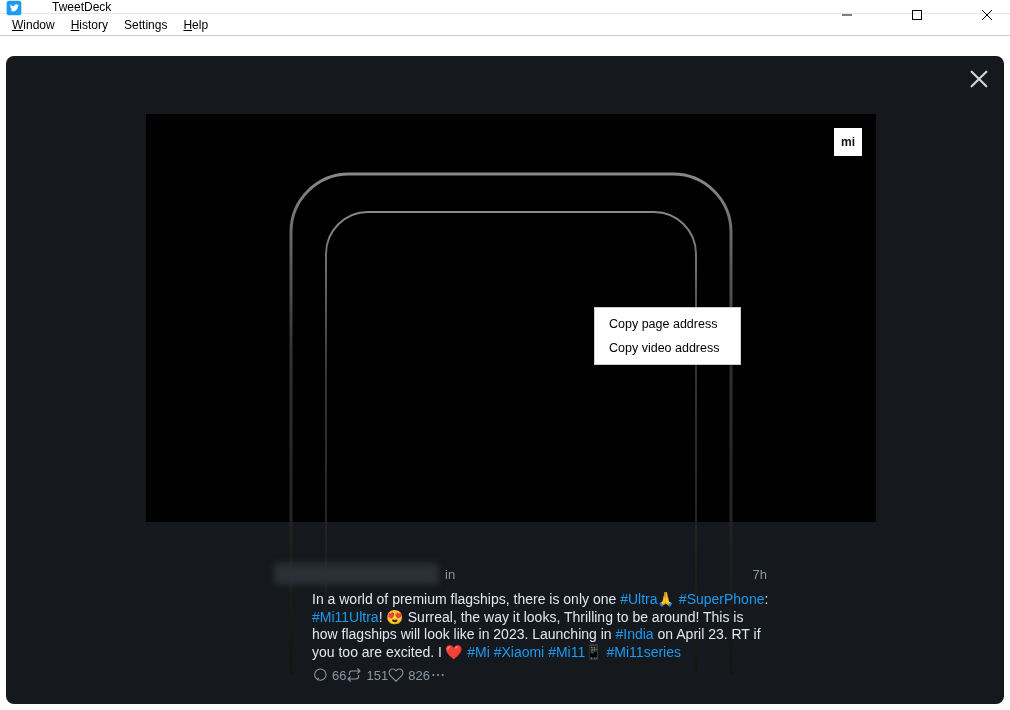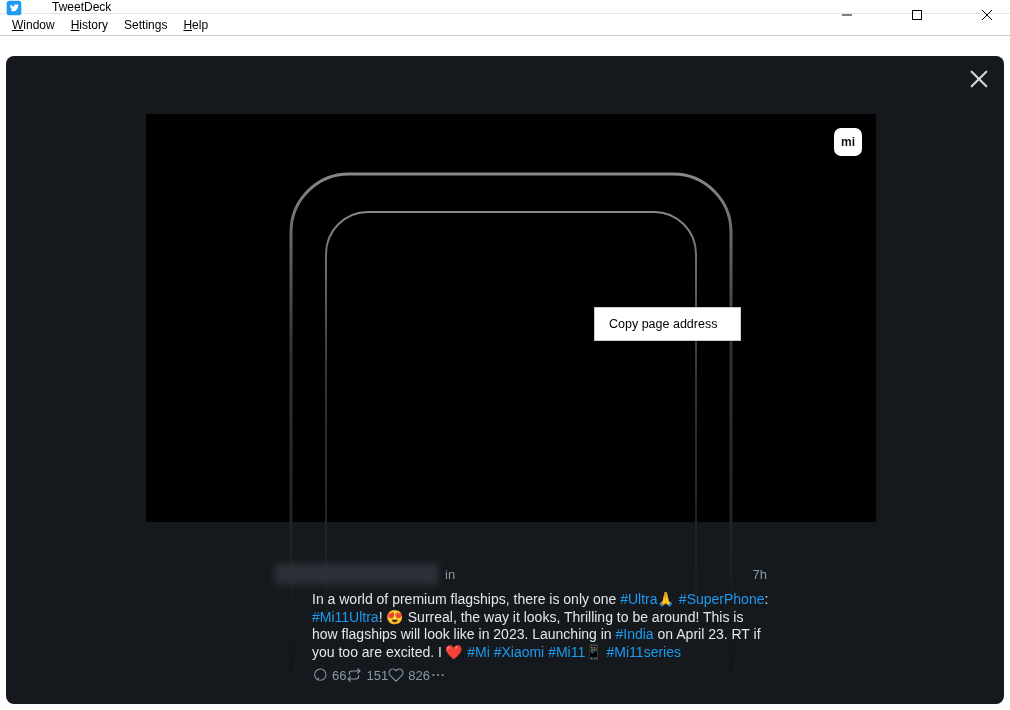--- a/index.html
+++ b/index.html
@@ -20,21 +20,21 @@
   .menu-item { font-size: 12px; padding: 2px 8px; color: #000; cursor: default; }
   .menu-item .ul { text-decoration: underline; }
 
   
   .viewer { position: absolute; left: 6px; right: 6px; top: 56px; bottom: 6px; background: #15181c; border-radius: 8px; overflow: hidden; }
   .close-x { position: absolute; top: 12px; right: 14px; color: #ccd6dd; cursor: pointer; }
   .close-x svg { width: 22px; height: 22px; }
 
   
   .media { position: absolute; left: 140px; top: 58px; width: 730px; height: 408px; background: #000; }
-  .mi-logo { position: absolute; top: 14px; right: 14px; width: 28px; height: 28px; background: #fff; border-radius: 7px; display:flex; align-items:center; justify-content:center; font-size:12px; font-weight:700; color:#111; font-family: sans-serif; }
+  .mi-logo { position: absolute; top: 14px; right: 14px; width: 28px; height: 28px; background: #fff; border-radius: 0; display:flex; align-items:center; justify-content:center; font-size:12px; font-weight:700; color:#111; font-family: sans-serif; }
   .phone-outline { position:absolute; left:50%; top:40px; transform:translateX(-50%); width: 480px; height: 520px; }
   .phone-outline svg { width: 100%; height: 100%; }
 
   
   .media-links { position:absolute; left: 140px; top: 475px; width: 730px; display:flex; justify-content:space-between; font-size: 14px; }
   .link { color: #1d9bf0; cursor: pointer; }
 
   
   .tweet { position:absolute; left: 258px; top: 503px; width: 505px; color: #fff; font-size: 14px; }
   .tweet-header { display:flex; align-items:center; height: 30px; }
@@ -152,14 +152,15 @@
             <circle cx="5" cy="12" r="1.6" fill="#8899a6" stroke="none"></circle>
             <circle cx="12" cy="12" r="1.6" fill="#8899a6" stroke="none"></circle>
             <circle cx="19" cy="12" r="1.6" fill="#8899a6" stroke="none"></circle>
           </svg>
       </div>
     </div>
   </div>
 
   <div class="ctx-menu">
     <div class="ctx-item">Copy page address</div>
+    <div class="ctx-item">Copy video address</div>
   </div>
 </div>
 
 </body></html>

